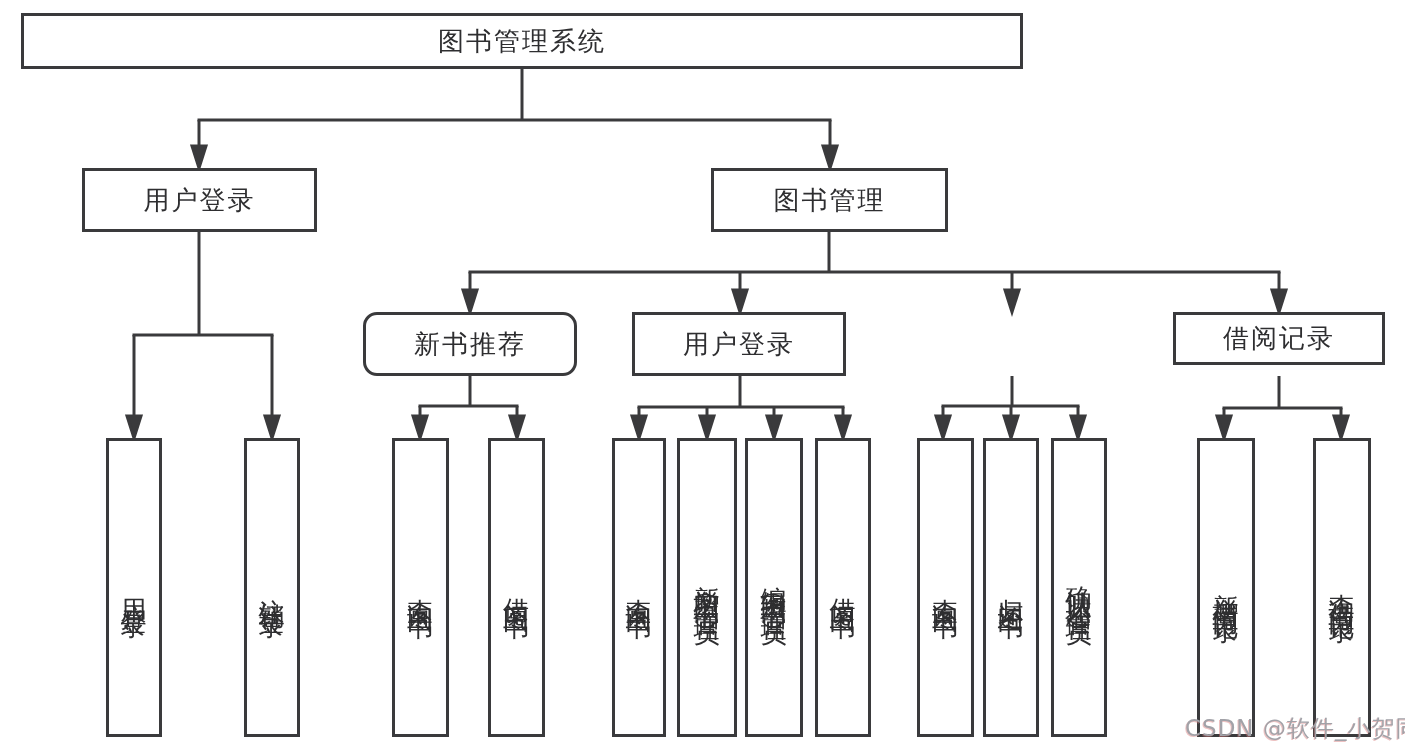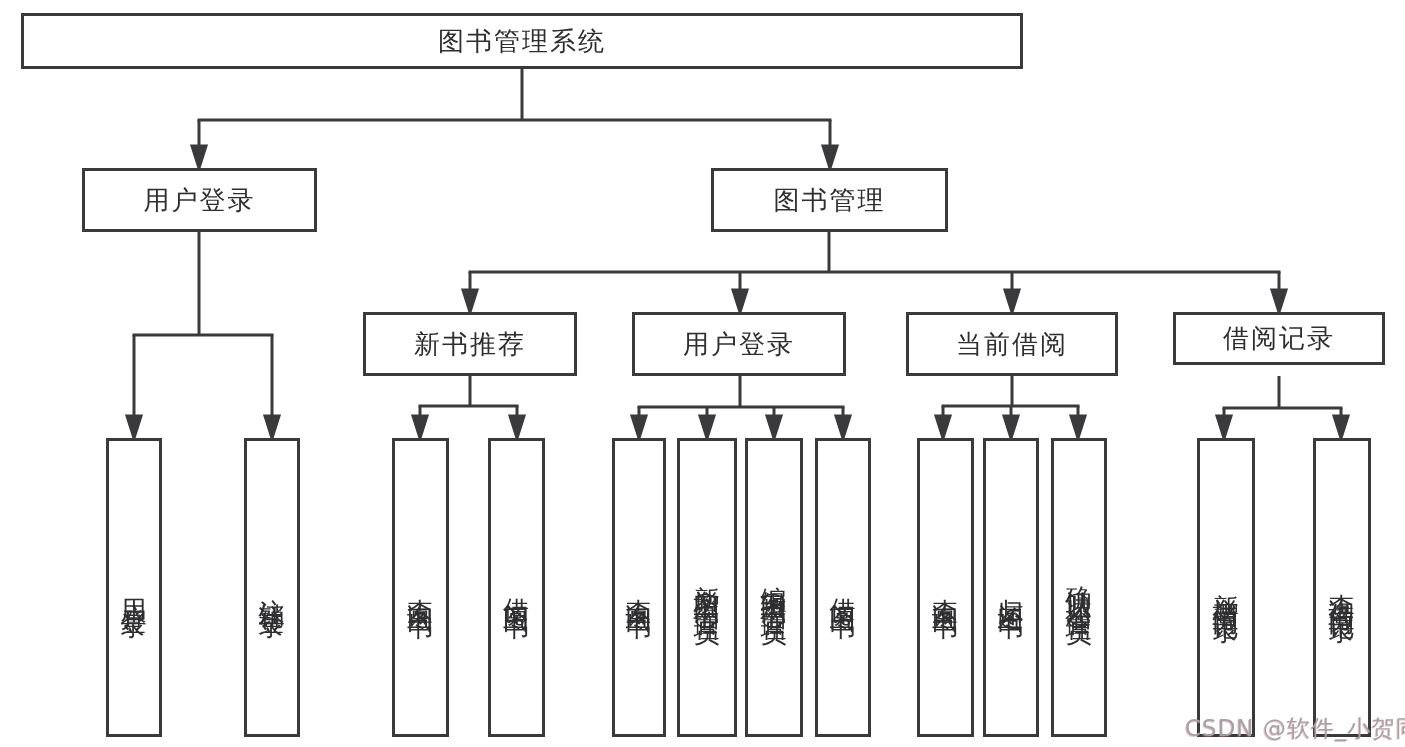--- a/index.html
+++ b/index.html
@@ -125,28 +125,25 @@
     <span>图书管理系统</span>
   </div>
 
   <div class="node" style="left:82px; top:168px; width:235px; height:64px;">
     <span>用户登录</span>
   </div>
   <div class="node" style="left:711px; top:168px; width:237px; height:64px;">
     <span>图书管理</span>
   </div>
 
-  <div class="node" style="left:363px; top:312px; width:214px; height:64px;">
+  <div class="node" style="left:363px; top:312px; width:214px; height:64px;border-radius:14px;">
     <span>新书推荐</span>
   </div>
   <div class="node" style="left:632px; top:312px; width:214px; height:64px;">
     <span>用户登录</span>
-  </div>
-  <div class="node" style="left:906px; top:312px; width:212px; height:64px;">
-    <span>当前借阅</span>
   </div>
   <div class="node" style="left:1173px; top:312px; width:212px; height:53px;">
     <span>借阅记录</span>
   </div>
 
   <div class="node leaf" style="left:106px; top:438px; width:56px; height:299px;">
     <span class="vtext">用户登录</span>
   </div>
   <div class="node leaf" style="left:244px; top:438px; width:56px; height:299px;">
     <span class="vtext">注销登录</span>

